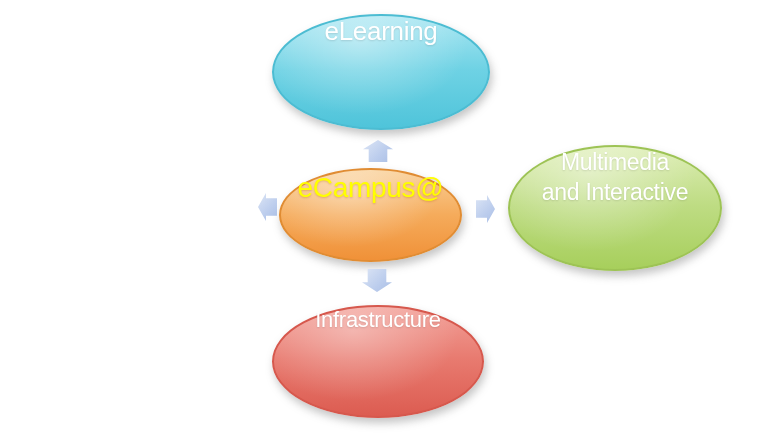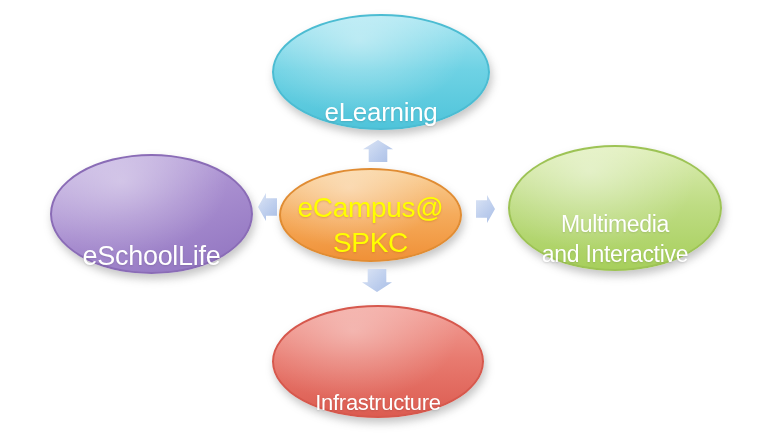--- a/index.html
+++ b/index.html
@@ -14,21 +14,21 @@
     overflow: hidden;
   }
 
   
   .node {
     position: absolute;
     border-radius: 50%;
     display: flex;
     flex-direction: column;
     align-items: center;
-    justify-content: flex-end;
+    justify-content: flex-start;
     text-align: center;
     color: #ffffff;
     letter-spacing: -0.3px;
     box-shadow: 2px 5px 8px rgba(110,110,110,0.40);
     text-shadow: 0 1px 2px rgba(0,0,0,0.12);
   }
 
   .node-top {
     left: 272px; top: 14px; width: 218px; height: 116px;
     background:
@@ -105,36 +105,32 @@
 </style>
 </head>
 <body>
 
 <div class="canvas">
 
   <div class="node node-top">
     <span class="label-line">eLearning</span>
   </div>
 
-  <div class="node node-left">
-    <span class="label-line">eSchoolLife</span>
-  </div>
 
   <div class="node node-right">
     <span class="label-line">Multimedia</span>
     <span class="label-line">and Interactive</span>
   </div>
 
   <div class="node node-bottom">
     <span class="label-line">Infrastructure</span>
   </div>
 
   <div class="node node-center">
     <span class="label-line">eCampus@</span>
-    <span class="label-line">SPKC</span>
   </div>
 
   <div class="arrow arrow-up"></div>
   <div class="arrow arrow-left"></div>
   <div class="arrow arrow-right"></div>
   <div class="arrow arrow-down"></div>
 
 </div>
 
 </body></html>

